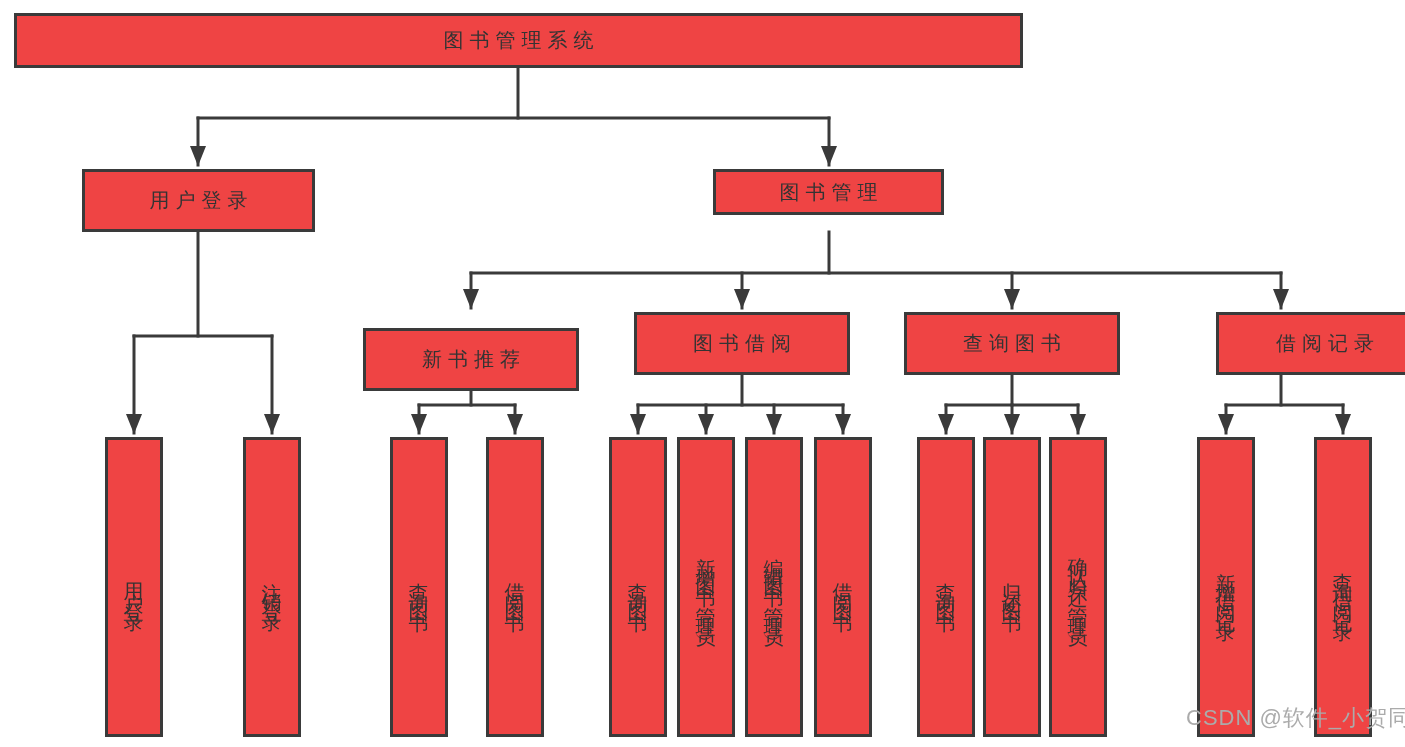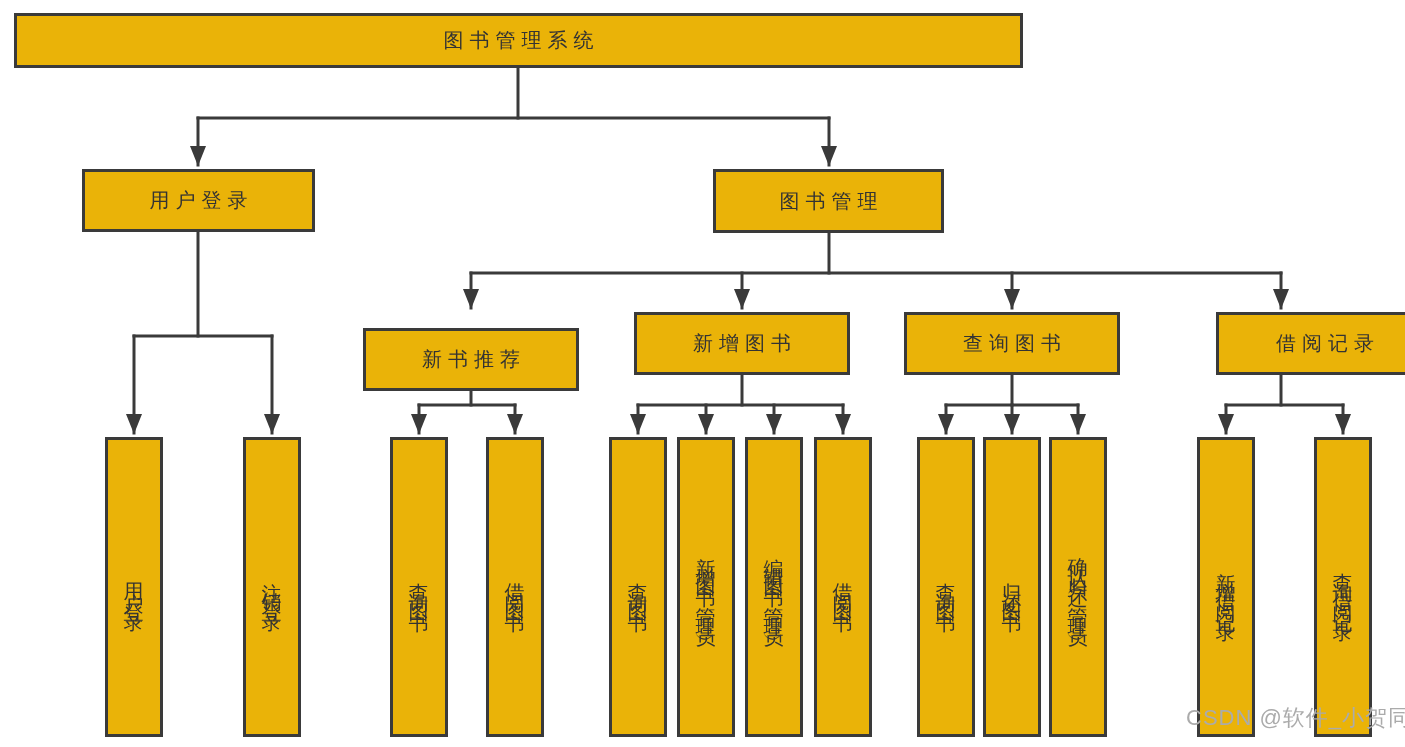--- a/index.html
+++ b/index.html
@@ -11,21 +11,21 @@
     font-family: "Liberation Sans", sans-serif;
   }
   svg.connectors {
     position: absolute; left: 0; top: 0;
     width: 1405px; height: 747px;
     z-index: 1;
   }
   .node {
     position: absolute;
     box-sizing: border-box;
-    background: #eab308;
+    background: #ef4444;
     border: 3px solid #3a3a3a;
     display: flex;
     align-items: center;
     justify-content: center;
     color: #333333;
     z-index: 2;
   }
   .hbox {
     font-size: 20px;
     letter-spacing: 6px;
@@ -103,29 +103,29 @@
   </g>
 </svg>
 
 <div class="node hbox" style="left:14px;top:13px;width:1009px;height:55px;">
   <span>图书管理系统</span>
 </div>
 
 <div class="node hbox" style="left:82px;top:169px;width:233px;height:63px;">
   <span>用户登录</span>
 </div>
-<div class="node hbox" style="left:713px;top:169px;width:231px;height:64px;font-family:Liberation Mono, monospace;">
+<div class="node hbox" style="left:713px;top:169px;width:231px;height:46px;font-family:Liberation Mono, monospace;">
   <span>图书管理</span>
 </div>
 
 <div class="node hbox" style="left:363px;top:312px;width:216px;height:63px;margin-top:16px;">
   <span>新书推荐</span>
 </div>
 <div class="node hbox" style="left:634px;top:312px;width:216px;height:63px;">
-  <span>新增图书</span>
+  <span>图书借阅</span>
 </div>
 <div class="node hbox" style="left:904px;top:312px;width:216px;height:63px;">
   <span>查询图书</span>
 </div>
 <div class="node hbox" style="left:1172px;top:312px;width:218px;height:63px;margin-left:44px;">
   <span>借阅记录</span>
 </div>
 
 <div class="node vbox" style="left:105px;top:437px;width:58px;height:300px;">
   <span>用户登录</span>

